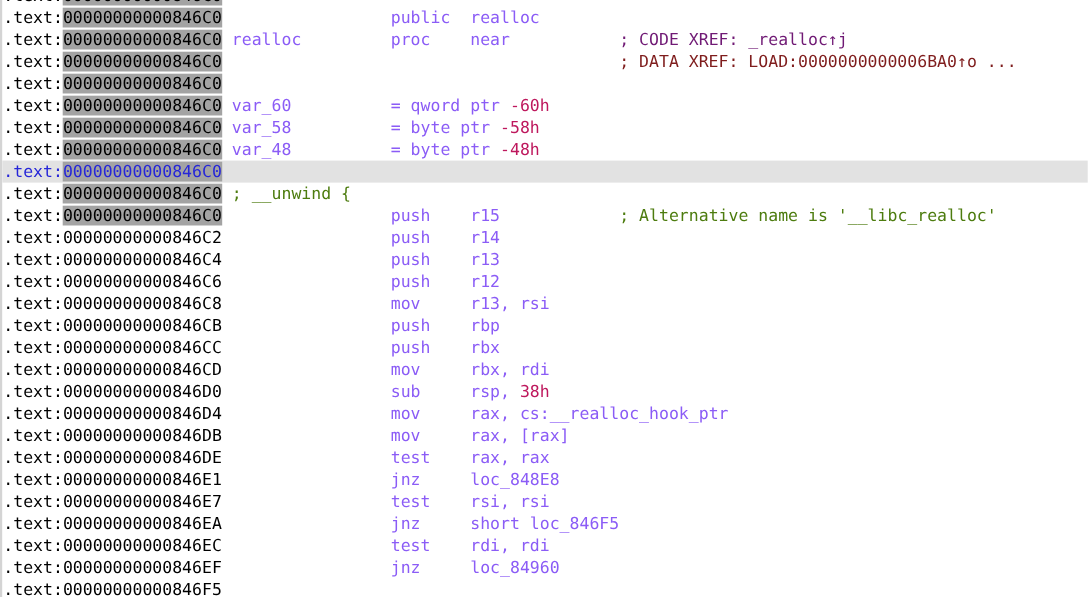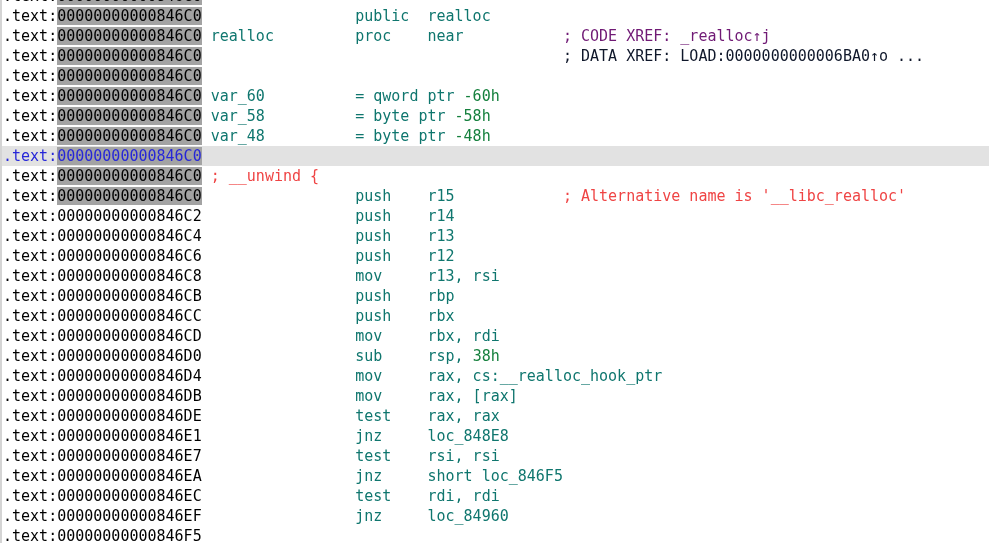--- a/index.html
+++ b/index.html
@@ -14,24 +14,24 @@
     font-family:"DejaVu Sans Mono","Liberation Mono",monospace;
     font-size:15px;
     line-height:20px;
     white-space:pre;
     cursor:text;
   }
   .line{height:20px;padding-left:1px;}
   .line.current{background:#e2e2e2;}
   .tk{white-space:pre;}
   .c-blk{color:#000000;}
-  .c-code{color:#0f766e;}
-  .c-num{color:#15803d;}
+  .c-code{color:#8b5cf6;}
+  .c-num{color:#be185d;}
   .c-xref{color:#701a75;}
-  .c-xreffar{color:#0f172a;}
-  .c-cmt{color:#ef4444;}
+  .c-xreffar{color:#7f1d1d;}
+  .c-cmt{color:#4d7c0f;}
   .c-cur{color:#2626d8;}
   .bg-hl{background:#a3a3a3;}
 </style>
 </head>
 <body>
 
 <div id="disasm"><div class="line" style="margin-top: -14px;"><span class="tk c-blk">.text:</span><span class="tk c-blk bg-hl">00000000000846C0</span></div><div class="line"><span class="tk c-blk">.text:</span><span class="tk c-blk bg-hl">00000000000846C0</span><span class="tk c-blk">                 </span><span class="tk c-code">public</span><span class="tk c-blk">  </span><span class="tk c-code">realloc</span></div><div class="line"><span class="tk c-blk">.text:</span><span class="tk c-blk bg-hl">00000000000846C0</span><span class="tk c-blk"> </span><span class="tk c-code">realloc</span><span class="tk c-blk">         </span><span class="tk c-code">proc</span><span class="tk c-blk">    </span><span class="tk c-code">near</span><span class="tk c-blk">           </span><span class="tk c-xref">; CODE XREF: _realloc↑j</span></div><div class="line"><span class="tk c-blk">.text:</span><span class="tk c-blk bg-hl">00000000000846C0</span><span class="tk c-blk">                                        </span><span class="tk c-xreffar">; DATA XREF: LOAD:0000000000006BA0↑o ...</span></div><div class="line"><span class="tk c-blk">.text:</span><span class="tk c-blk bg-hl">00000000000846C0</span></div><div class="line"><span class="tk c-blk">.text:</span><span class="tk c-blk bg-hl">00000000000846C0</span><span class="tk c-blk"> </span><span class="tk c-code">var_60</span><span class="tk c-blk">          </span><span class="tk c-code">=</span><span class="tk c-blk"> </span><span class="tk c-code">qword ptr </span><span class="tk c-num">-60h</span></div><div class="line"><span class="tk c-blk">.text:</span><span class="tk c-blk bg-hl">00000000000846C0</span><span class="tk c-blk"> </span><span class="tk c-code">var_58</span><span class="tk c-blk">          </span><span class="tk c-code">=</span><span class="tk c-blk"> </span><span class="tk c-code">byte ptr </span><span class="tk c-num">-58h</span></div><div class="line"><span class="tk c-blk">.text:</span><span class="tk c-blk bg-hl">00000000000846C0</span><span class="tk c-blk"> </span><span class="tk c-code">var_48</span><span class="tk c-blk">          </span><span class="tk c-code">=</span><span class="tk c-blk"> </span><span class="tk c-code">byte ptr </span><span class="tk c-num">-48h</span></div><div class="line current"><span class="tk c-cur">.text:</span><span class="tk c-cur bg-hl">00000000000846C0</span></div><div class="line"><span class="tk c-blk">.text:</span><span class="tk c-blk bg-hl">00000000000846C0</span><span class="tk c-blk"> </span><span class="tk c-cmt">; __unwind {</span></div><div class="line"><span class="tk c-blk">.text:</span><span class="tk c-blk bg-hl">00000000000846C0</span><span class="tk c-blk">                 </span><span class="tk c-code">push</span><span class="tk c-blk">    </span><span class="tk c-code">r15</span><span class="tk c-blk">            </span><span class="tk c-cmt">; Alternative name is '__libc_realloc'</span></div><div class="line"><span class="tk c-blk">.text:</span><span class="tk c-blk">00000000000846C2</span><span class="tk c-blk">                 </span><span class="tk c-code">push</span><span class="tk c-blk">    </span><span class="tk c-code">r14</span></div><div class="line"><span class="tk c-blk">.text:</span><span class="tk c-blk">00000000000846C4</span><span class="tk c-blk">                 </span><span class="tk c-code">push</span><span class="tk c-blk">    </span><span class="tk c-code">r13</span></div><div class="line"><span class="tk c-blk">.text:</span><span class="tk c-blk">00000000000846C6</span><span class="tk c-blk">                 </span><span class="tk c-code">push</span><span class="tk c-blk">    </span><span class="tk c-code">r12</span></div><div class="line"><span class="tk c-blk">.text:</span><span class="tk c-blk">00000000000846C8</span><span class="tk c-blk">                 </span><span class="tk c-code">mov</span><span class="tk c-blk">     </span><span class="tk c-code">r13, rsi</span></div><div class="line"><span class="tk c-blk">.text:</span><span class="tk c-blk">00000000000846CB</span><span class="tk c-blk">                 </span><span class="tk c-code">push</span><span class="tk c-blk">    </span><span class="tk c-code">rbp</span></div><div class="line"><span class="tk c-blk">.text:</span><span class="tk c-blk">00000000000846CC</span><span class="tk c-blk">                 </span><span class="tk c-code">push</span><span class="tk c-blk">    </span><span class="tk c-code">rbx</span></div><div class="line"><span class="tk c-blk">.text:</span><span class="tk c-blk">00000000000846CD</span><span class="tk c-blk">                 </span><span class="tk c-code">mov</span><span class="tk c-blk">     </span><span class="tk c-code">rbx, rdi</span></div><div class="line"><span class="tk c-blk">.text:</span><span class="tk c-blk">00000000000846D0</span><span class="tk c-blk">                 </span><span class="tk c-code">sub</span><span class="tk c-blk">     </span><span class="tk c-code">rsp, </span><span class="tk c-num">38h</span></div><div class="line"><span class="tk c-blk">.text:</span><span class="tk c-blk">00000000000846D4</span><span class="tk c-blk">                 </span><span class="tk c-code">mov</span><span class="tk c-blk">     </span><span class="tk c-code">rax, cs:__realloc_hook_ptr</span></div><div class="line"><span class="tk c-blk">.text:</span><span class="tk c-blk">00000000000846DB</span><span class="tk c-blk">                 </span><span class="tk c-code">mov</span><span class="tk c-blk">     </span><span class="tk c-code">rax, [rax]</span></div><div class="line"><span class="tk c-blk">.text:</span><span class="tk c-blk">00000000000846DE</span><span class="tk c-blk">                 </span><span class="tk c-code">test</span><span class="tk c-blk">    </span><span class="tk c-code">rax, rax</span></div><div class="line"><span class="tk c-blk">.text:</span><span class="tk c-blk">00000000000846E1</span><span class="tk c-blk">                 </span><span class="tk c-code">jnz</span><span class="tk c-blk">     </span><span class="tk c-code">loc_848E8</span></div><div class="line"><span class="tk c-blk">.text:</span><span class="tk c-blk">00000000000846E7</span><span class="tk c-blk">                 </span><span class="tk c-code">test</span><span class="tk c-blk">    </span><span class="tk c-code">rsi, rsi</span></div><div class="line"><span class="tk c-blk">.text:</span><span class="tk c-blk">00000000000846EA</span><span class="tk c-blk">                 </span><span class="tk c-code">jnz</span><span class="tk c-blk">     </span><span class="tk c-code">short loc_846F5</span></div><div class="line"><span class="tk c-blk">.text:</span><span class="tk c-blk">00000000000846EC</span><span class="tk c-blk">                 </span><span class="tk c-code">test</span><span class="tk c-blk">    </span><span class="tk c-code">rdi, rdi</span></div><div class="line"><span class="tk c-blk">.text:</span><span class="tk c-blk">00000000000846EF</span><span class="tk c-blk">                 </span><span class="tk c-code">jnz</span><span class="tk c-blk">     </span><span class="tk c-code">loc_84960</span></div><div class="line"><span class="tk c-blk">.text:</span><span class="tk c-blk">00000000000846F5</span></div></div>
 
 </body></html>

